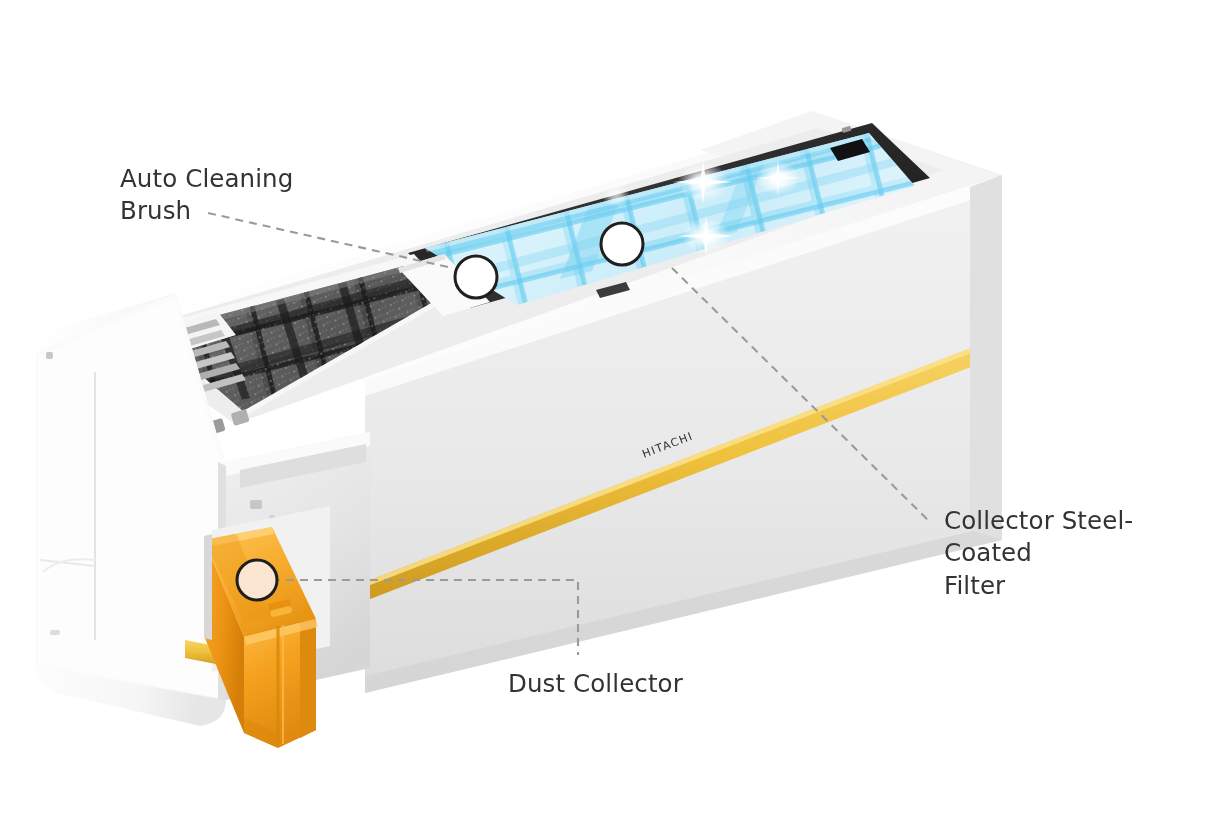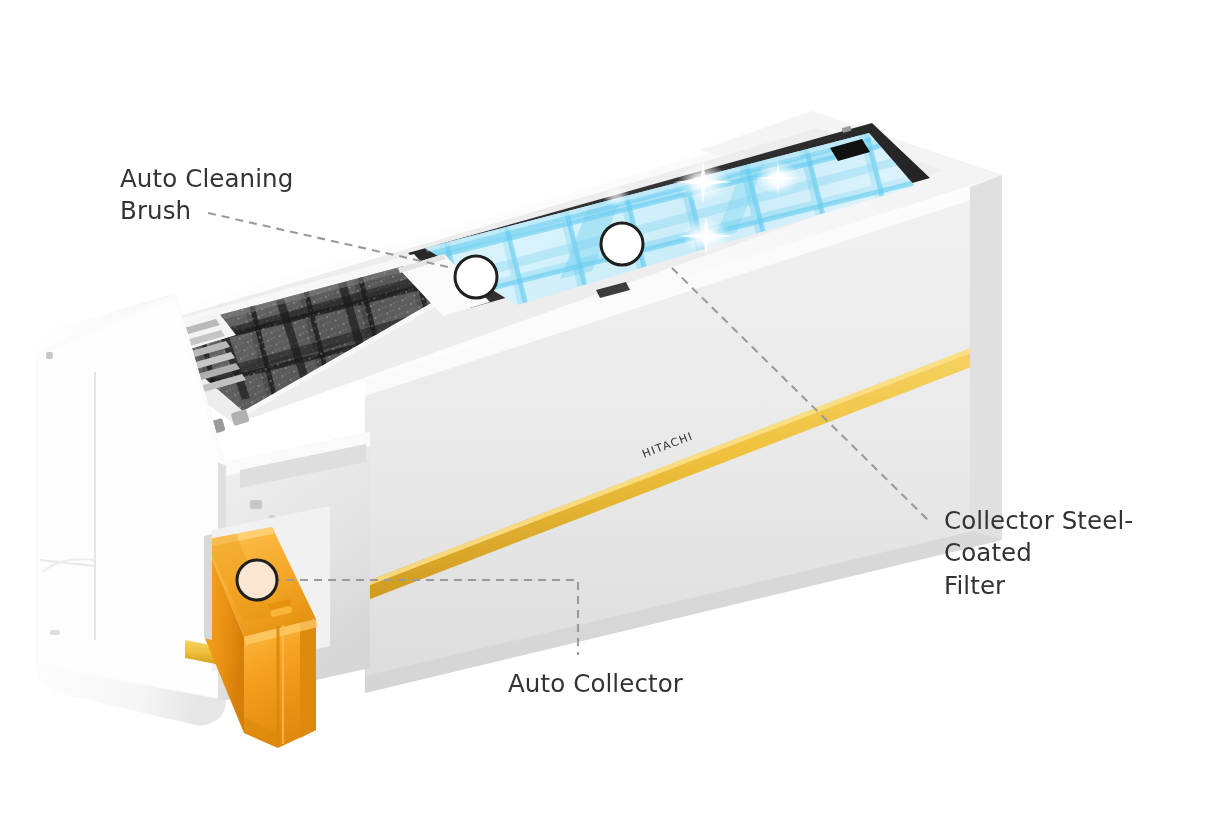--- a/index.html
+++ b/index.html
@@ -310,15 +310,15 @@
       <circle cx="257" cy="580" r="20" fill="#fbe6d2" stroke="#1f1f1f" stroke-width="3"></circle>
     </g>
   </svg>
 
   <div class="callout-label" id="label-auto-cleaning-brush">Auto Cleaning
 Brush</div>
 
   <div class="callout-label" id="label-stainless-filter">Collector Steel-Coated
 Filter</div>
 
-  <div class="callout-label" id="label-dust-collector">Auto Collector</div>
+  <div class="callout-label" id="label-dust-collector">Dust Collector</div>
 
 </div>
 
 </body></html>

